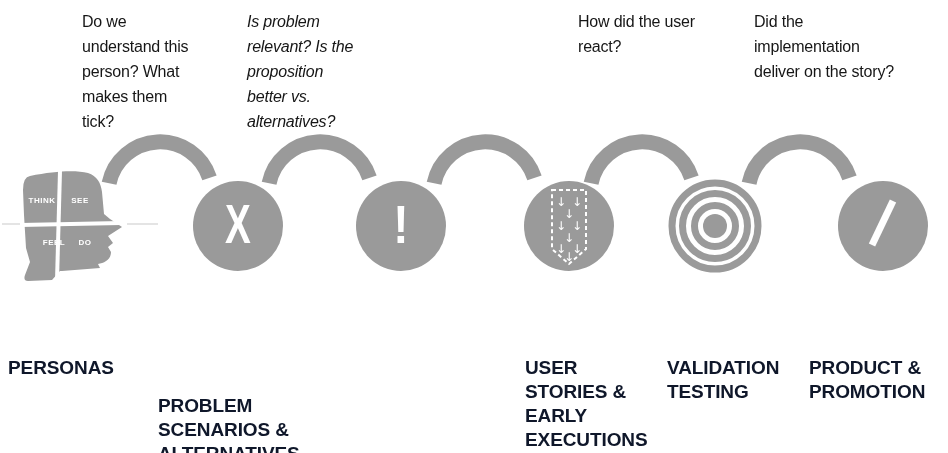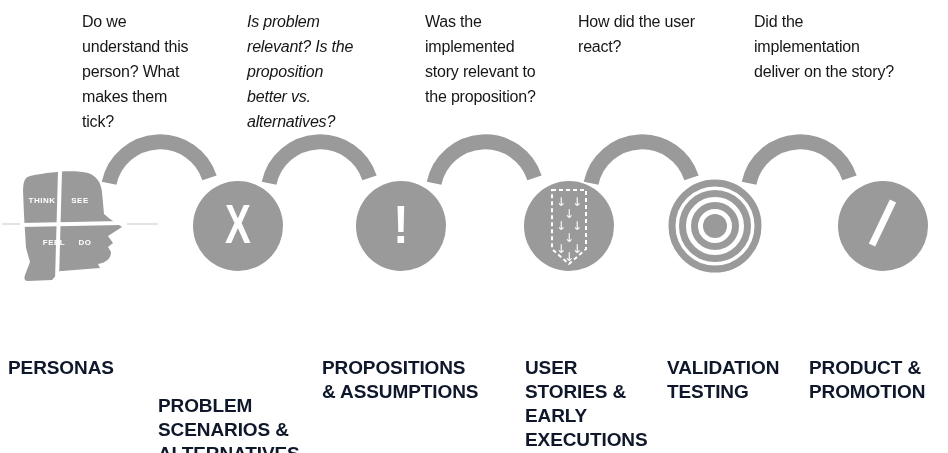--- a/index.html
+++ b/index.html
@@ -59,24 +59,20 @@
   <div class="question q1">Do we
 understand this
 person? What
 makes them
 tick?</div>
   <div class="question q2">Is problem
 relevant? Is the
 proposition
 better vs.
 alternatives?</div>
-  <div class="question q3">Was the
-implemented
-story relevant to
-the proposition?</div>
   <div class="question q5">Did the
 implementation
 deliver on the story?</div>
   <div class="question q4">How did the user
 react?</div>
 
   <svg class="arc arc1" viewBox="0 0 130 78">
     <path d="M 14.1 59.2 A 52 52 0 0 1 114.5 53.9" fill="none" stroke="#9a9a9a" stroke-width="15"></path>
   </svg>
   <svg class="arc arc2" viewBox="0 0 130 78">
@@ -146,22 +142,20 @@
   <div class="circle c-slash">
     <svg width="90" height="90" viewBox="0 0 90 90">
       <line x1="55" y1="20" x2="34" y2="64" stroke="#ffffff" stroke-width="7"></line>
     </svg>
   </div>
 
   <div class="stage-label l1">PERSONAS</div>
   <div class="stage-label l2">PROBLEM
 SCENARIOS &amp;
 ALTERNATIVES</div>
-  <div class="stage-label l3">PROPOSITIONS
-&amp; ASSUMPTIONS</div>
   <div class="stage-label l4">USER
 STORIES &amp;
 EARLY
 EXECUTIONS</div>
   <div class="stage-label l5">VALIDATION
 TESTING</div>
   <div class="stage-label l6">PRODUCT &amp;
 PROMOTION</div>
 
 </div>

